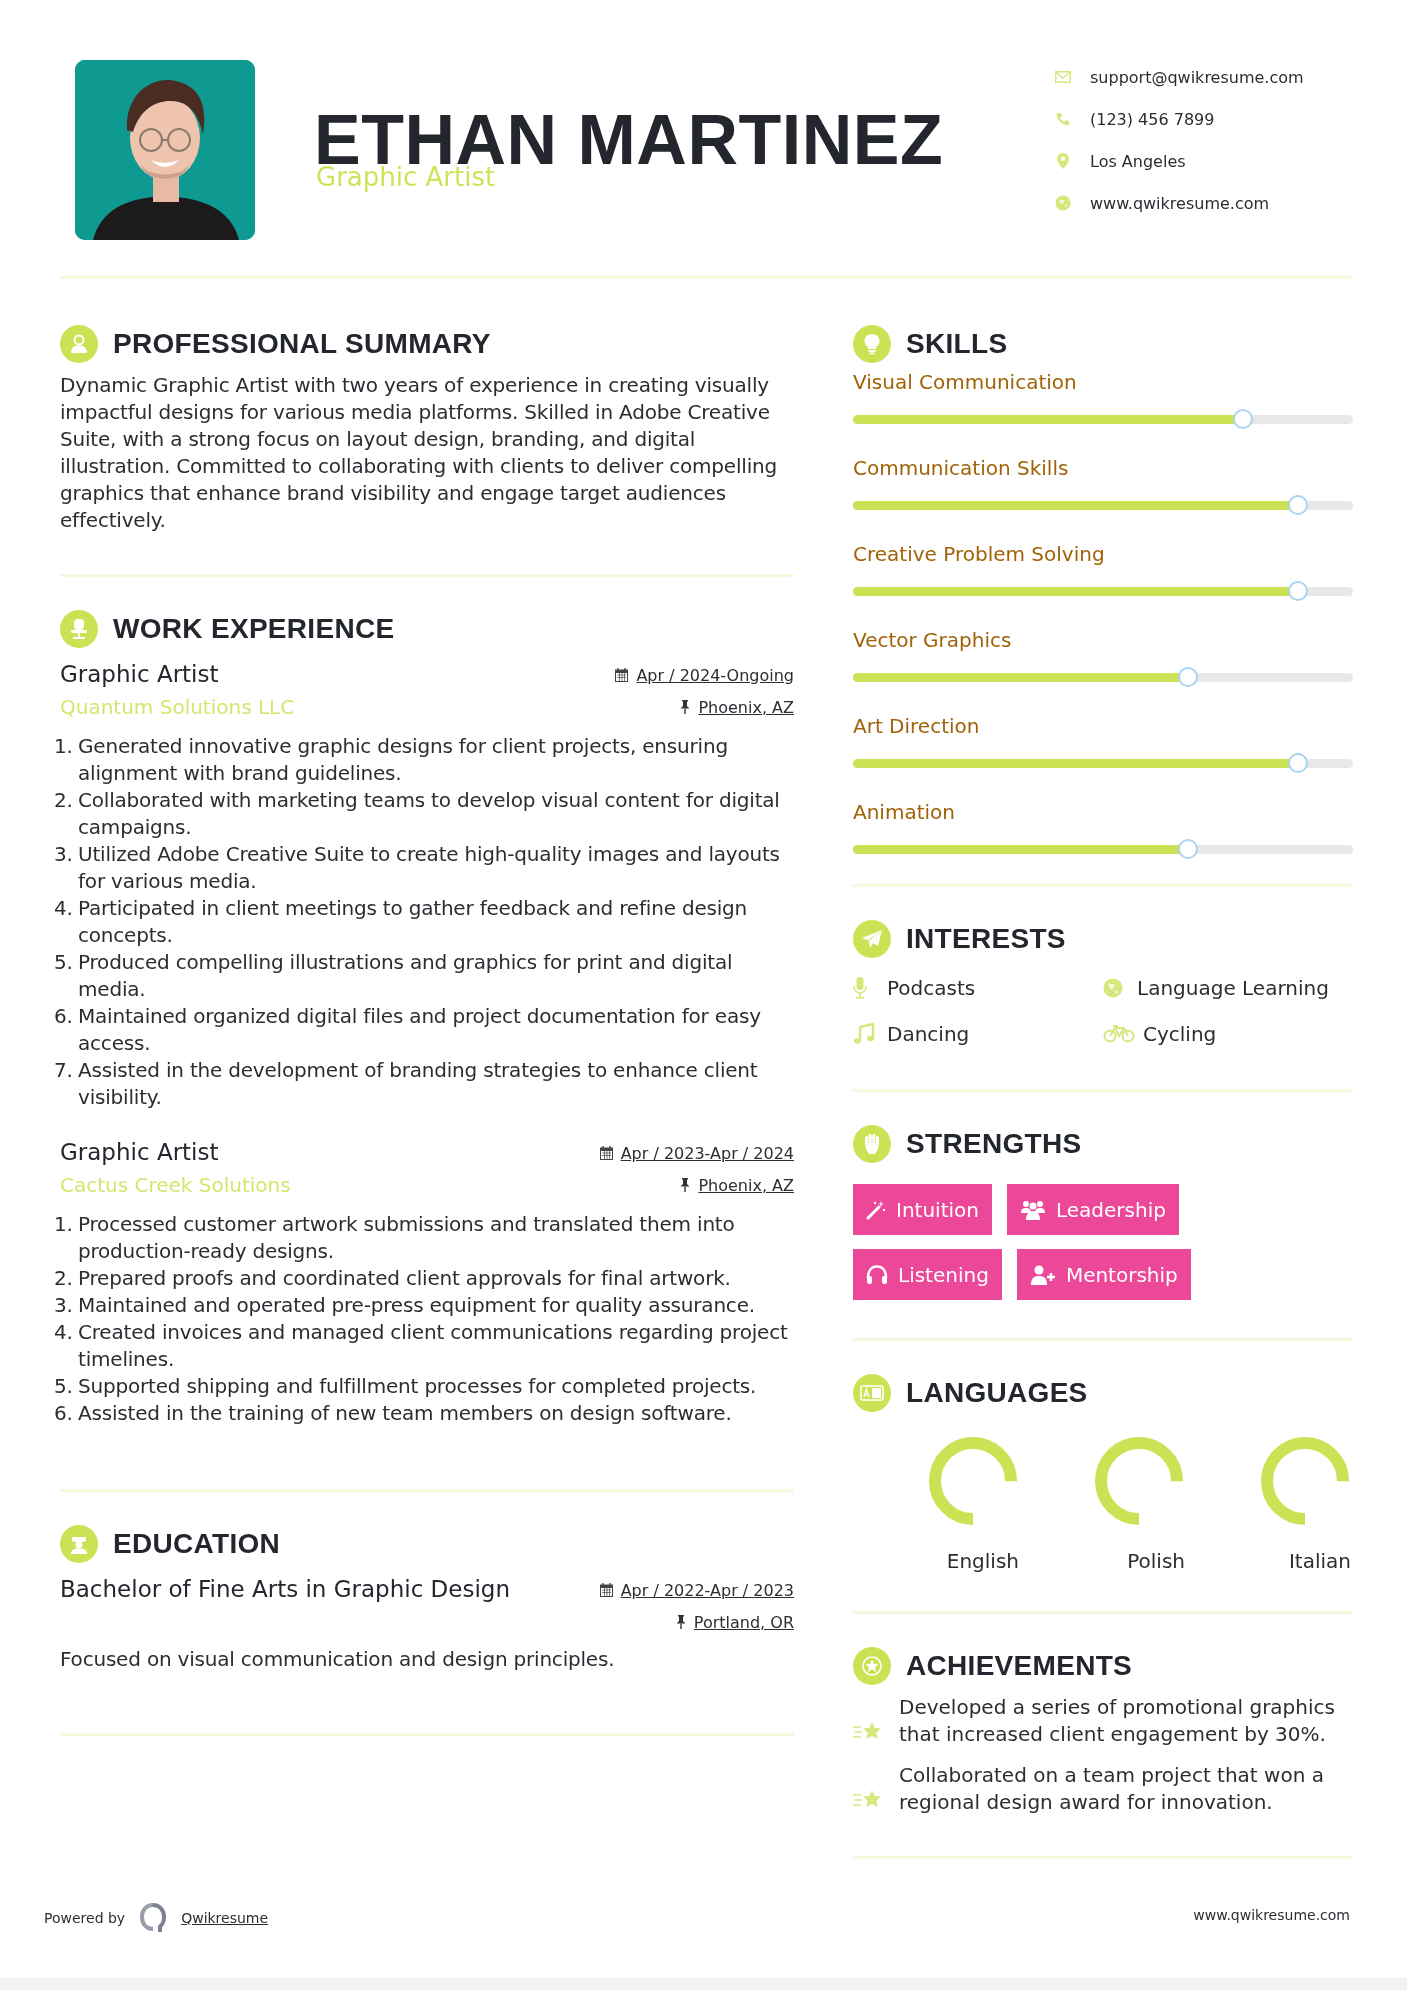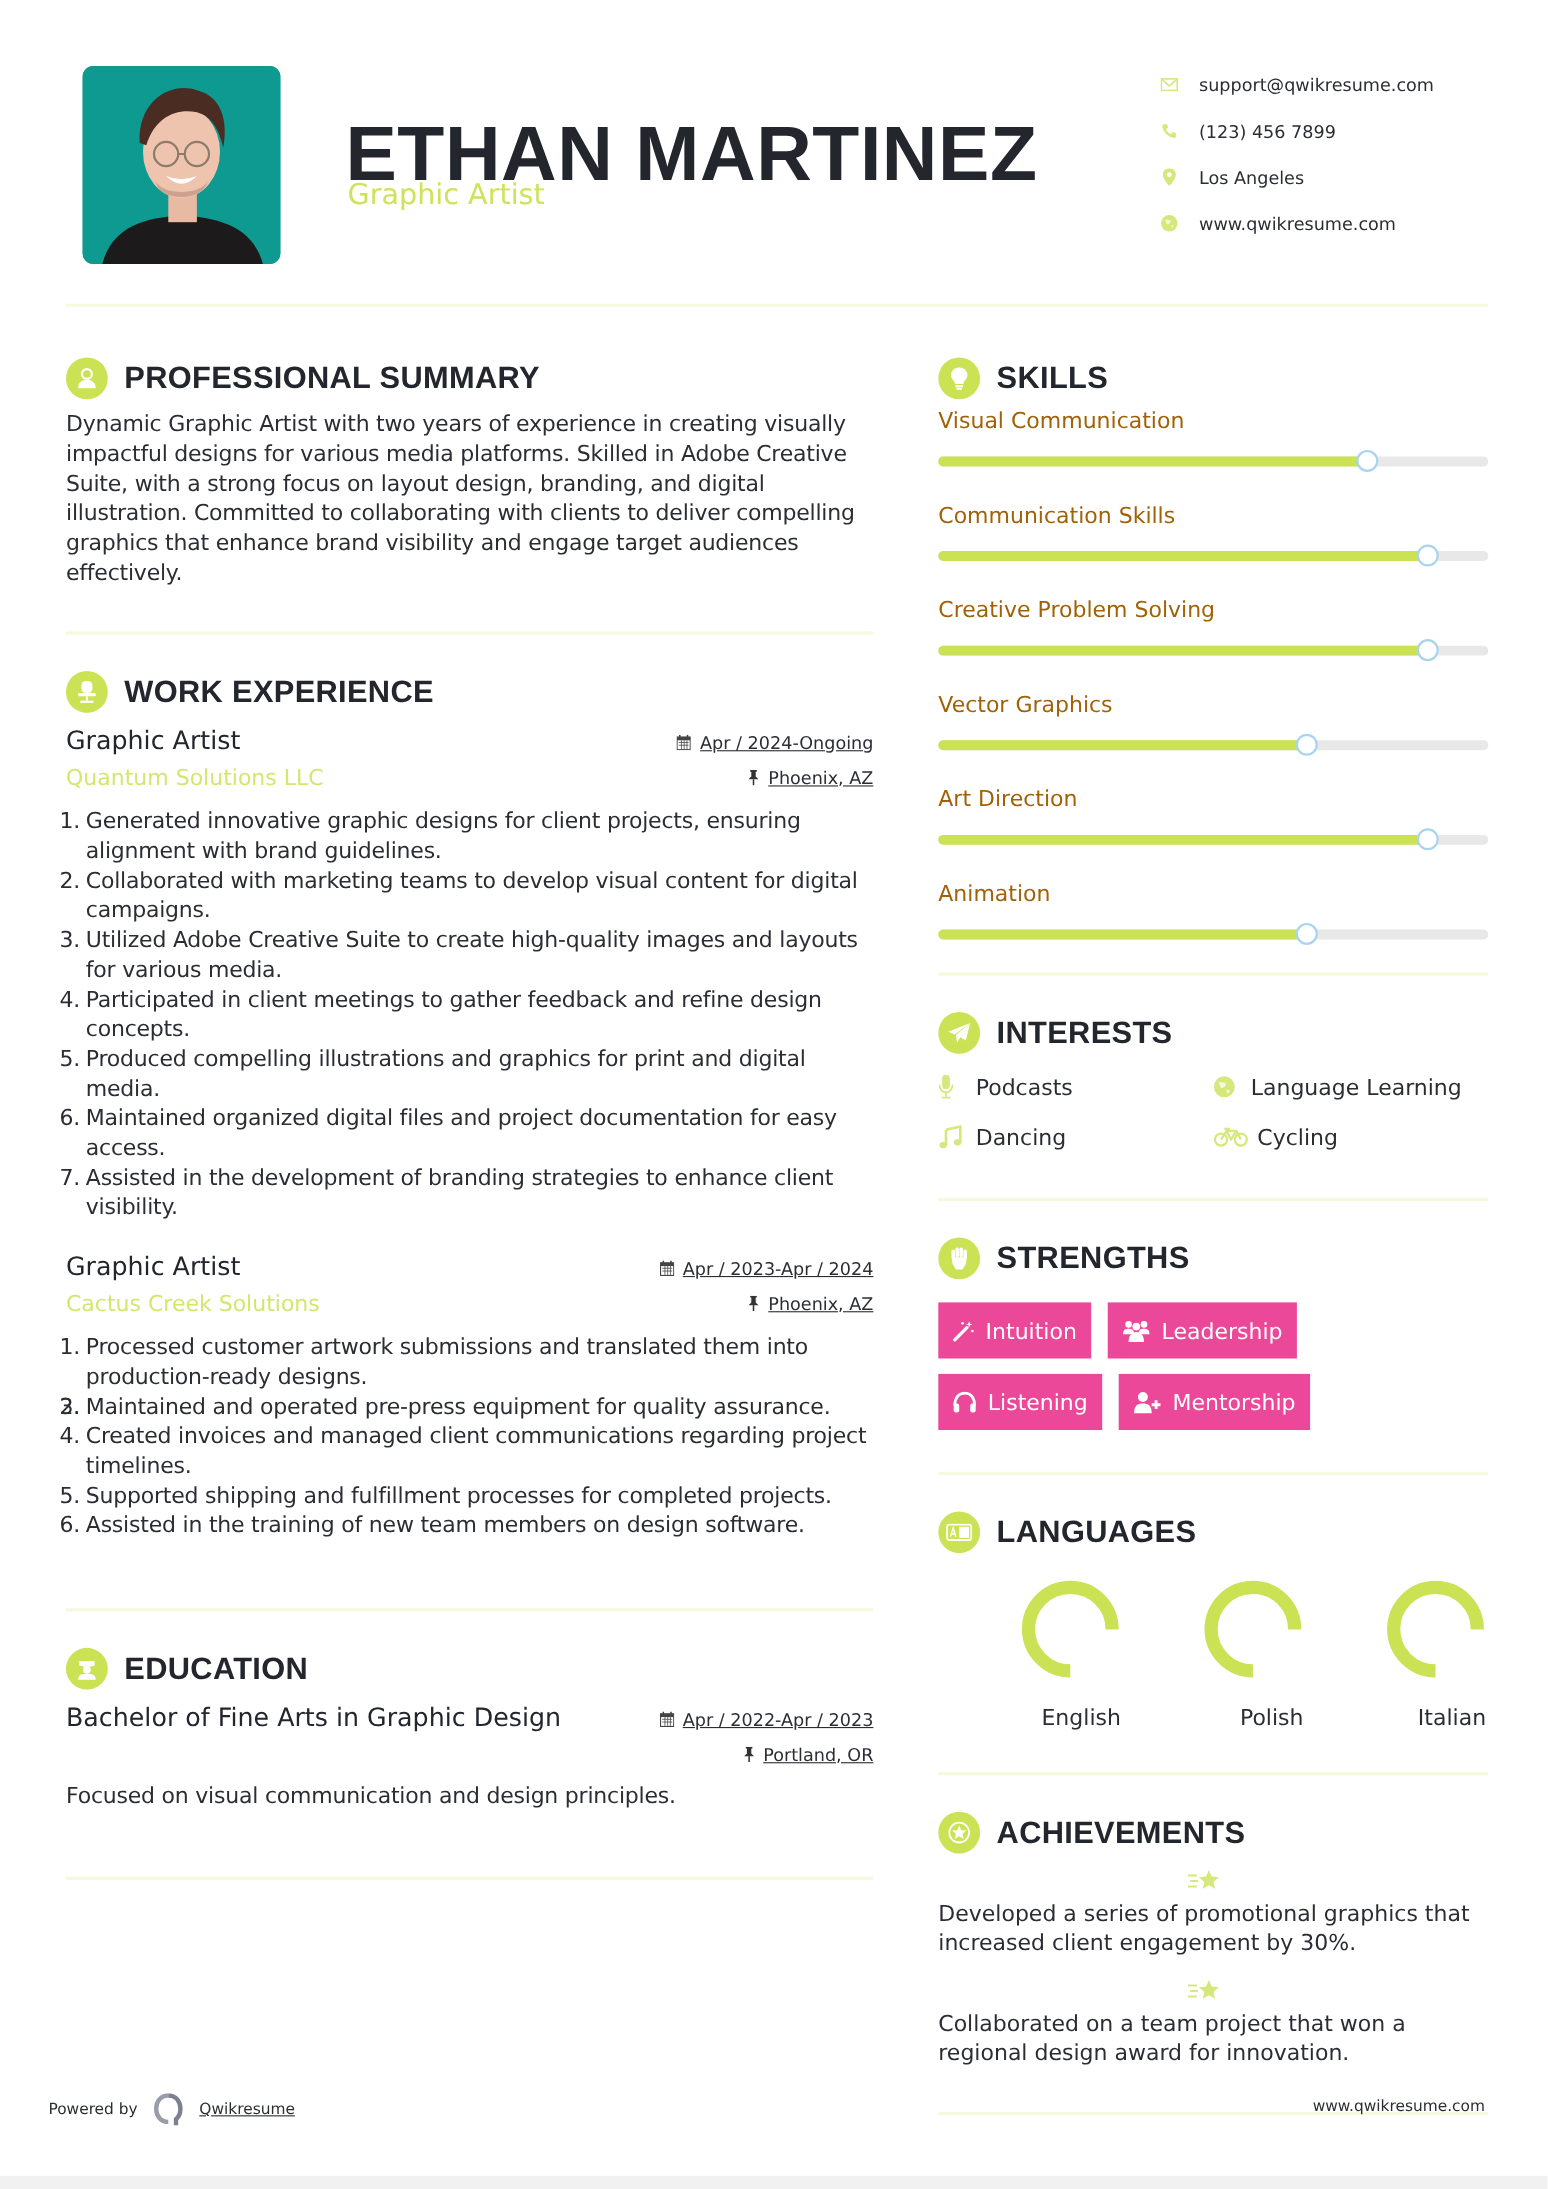--- a/index.html
+++ b/index.html
@@ -58,21 +58,21 @@
   .chip { display: flex; align-items: center; height: 51px; padding: 0 13px; background: #ec4899; color: #ffffff; font-size: 20px; }
   .chip .chi { margin-right: 10px; display: inline-flex; }
 
   
   .langs { display: flex; margin-top: 18px; }
   .lang { width: 166px; display: flex; flex-direction: column; align-items: flex-end; }
   .lang svg { display: block; }
   .lang-label { font-size: 20px; color: #2b2d33; margin-top: 22px; margin-left: -36px; }
 
   
-  .ach { display: flex; align-items: center; margin-top: 4px; flex-direction: column; }
+  .ach { display: flex; align-items: flex-end; margin-top: 4px; }
   .ach .ai { width: 32px; margin-right: 14px; padding-top: 4px; flex: none; }
   .ach .at { font-size: 20px; line-height: 27px; color: #2b2d33; }
 
   
   .footer-left { position: absolute; left: 44px; top: 1903px; display: flex; align-items: center; }
   .powered { font-size: 14px; color: #2b2d33; margin-right: 14px; }
   .qlogo { margin-right: 14px; display: inline-flex; }
   .qlink { font-size: 14px; color: #2b2d33; text-decoration: underline; }
   .footer-right { position: absolute; right: 57px; top: 1907px; font-size: 14px; color: #2b2d33; }
 </style>
@@ -231,21 +231,21 @@
                     <path d="M2 0 H8 V1.5 H7 V6 L9.5 8.5 H0.5 L3 6 V1.5 H2 Z" fill="#333"></path>
                     <rect x="4.3" y="8.5" width="1.4" height="5.5" fill="#333"></rect>
                   </svg>
                 </span>
               <span>Phoenix, AZ</span>
             </div>
           </div>
         </div>
         <ol class="duties">
           <li><span class="num">1.</span><span>Processed customer artwork submissions and translated them into production-ready designs.</span></li>
-          <li><span class="num">2.</span></li>
+          <li><span class="num">2.</span><span>Prepared proofs and coordinated client approvals for final artwork.</span></li>
           <li><span class="num">3.</span><span>Maintained and operated pre-press equipment for quality assurance.</span></li>
           <li><span class="num">4.</span><span>Created invoices and managed client communications regarding project timelines.</span></li>
           <li><span class="num">5.</span><span>Supported shipping and fulfillment processes for completed projects.</span></li>
           <li><span class="num">6.</span><span>Assisted in the training of new team members on design software.</span></li>
         </ol>
       </div>
       <div class="divider" style="margin-top:62px;"></div>
     </section>
 
     <section style="margin-top:28px;">

